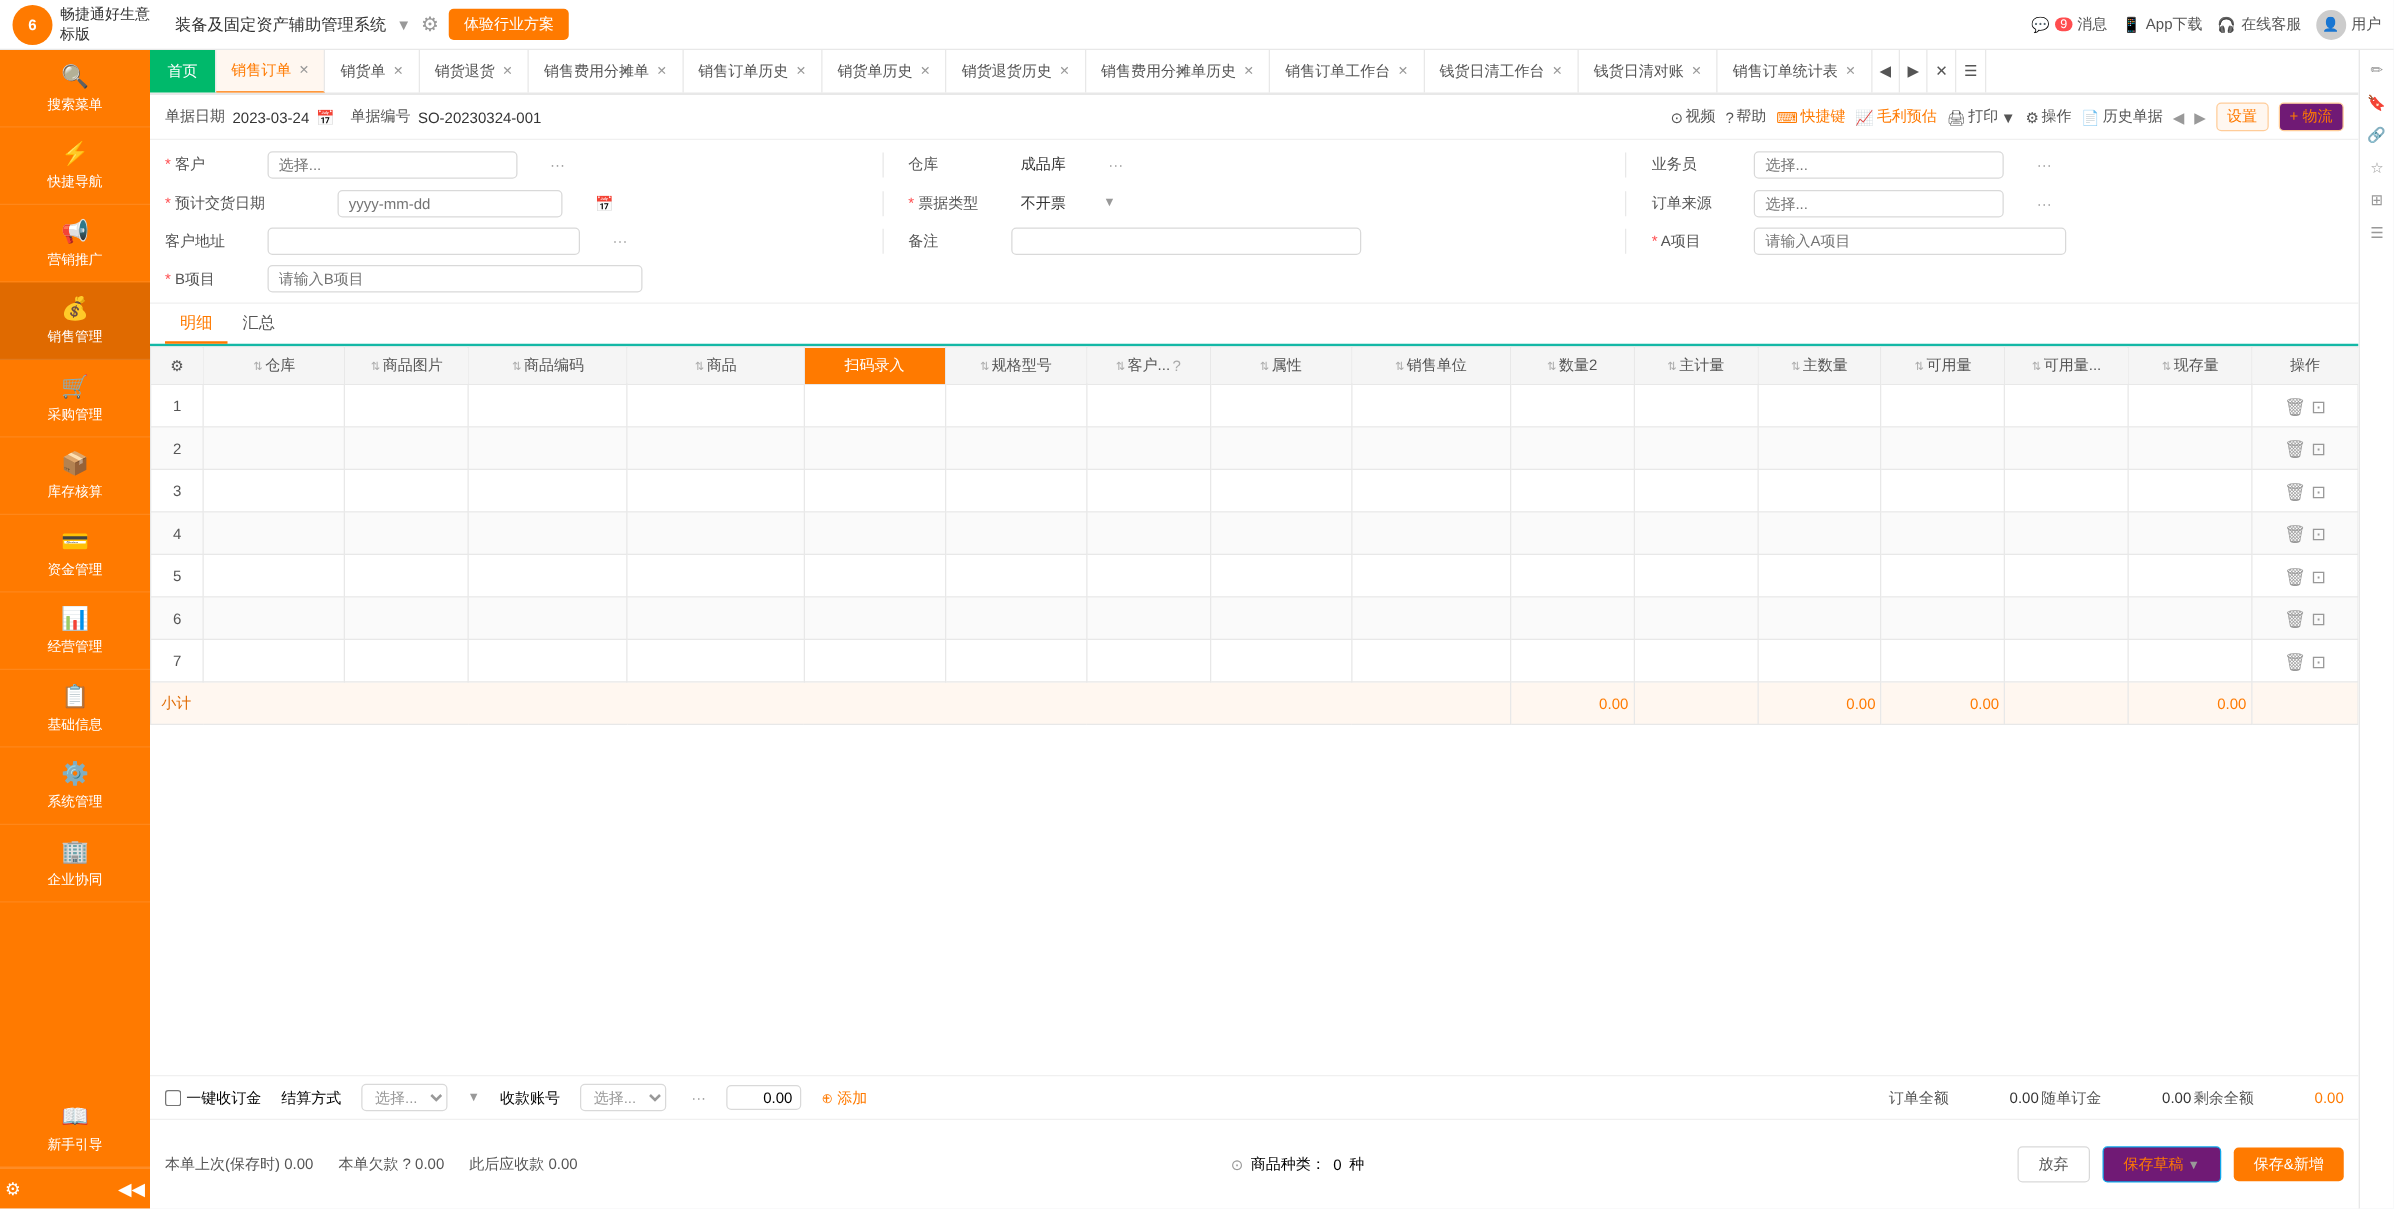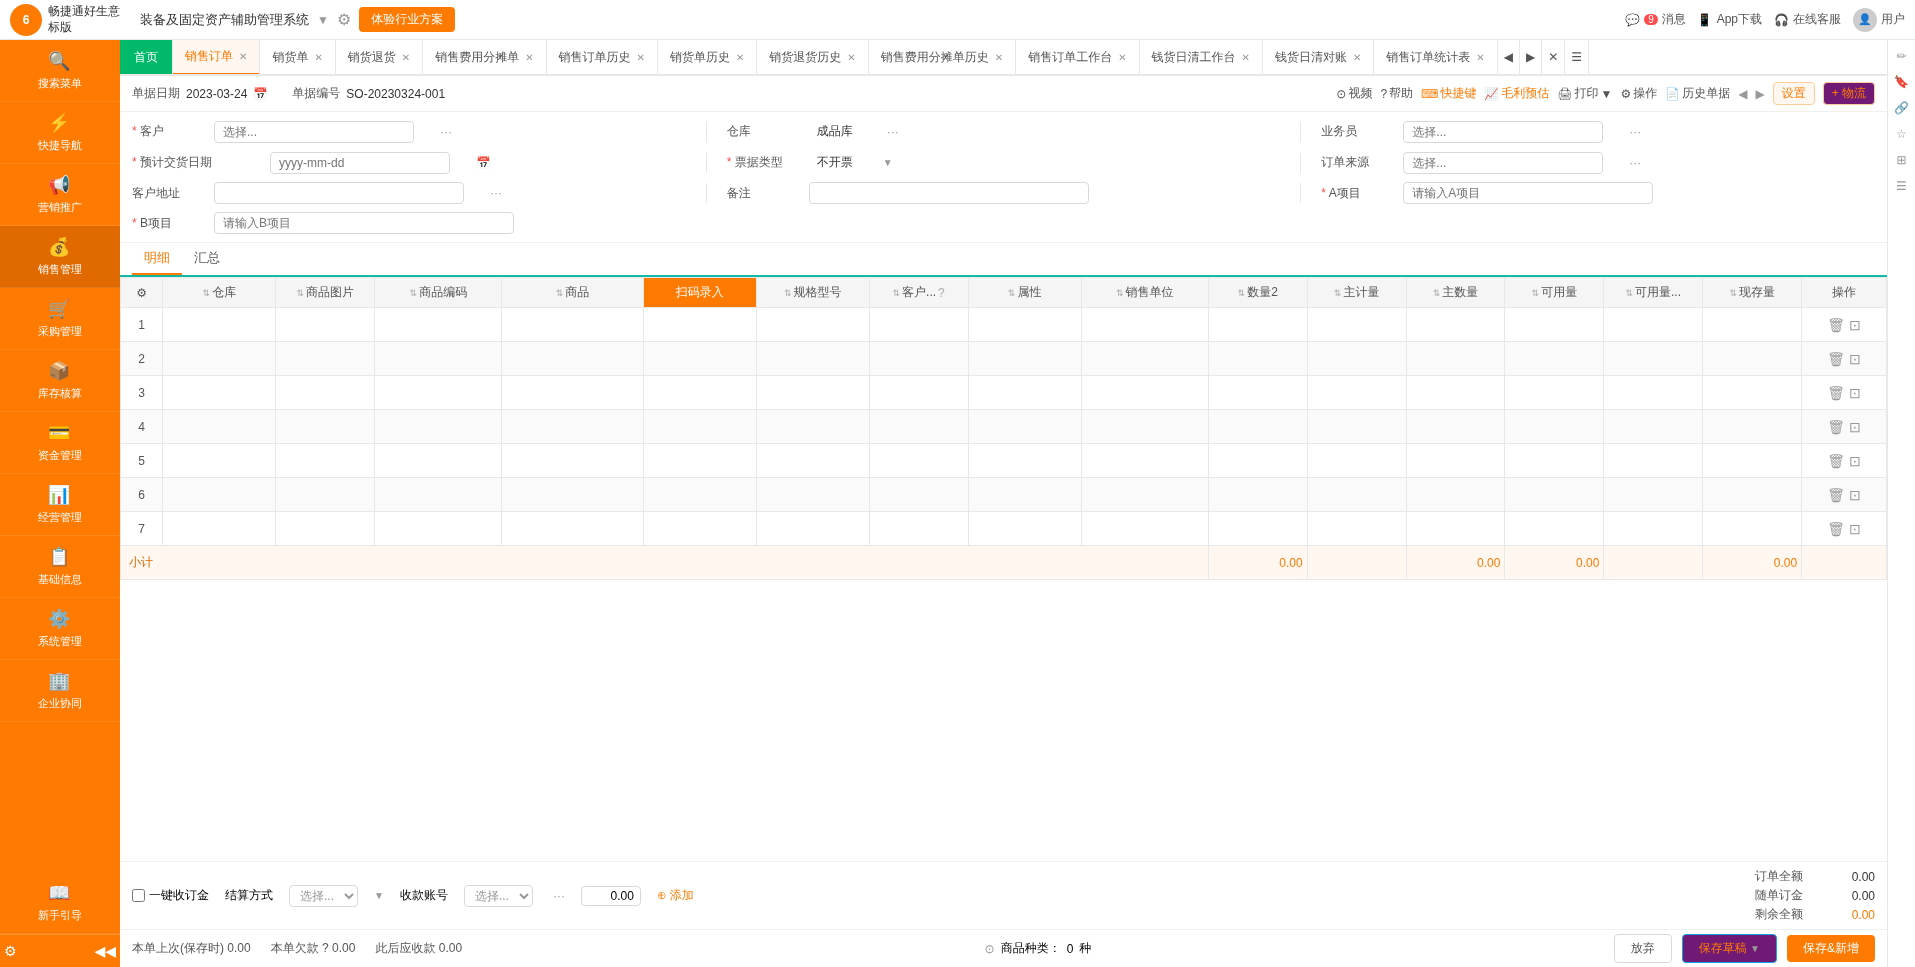--- a/index.html
+++ b/index.html
@@ -38,21 +38,21 @@
     .tab-item { padding: 0 12px; height: 36px; display: flex; align-items: center; gap: 4px; cursor: pointer; color: #555; border-right: 1px solid #e8e8e8; white-space: nowrap; font-size: 12px; flex-shrink: 0; }
     .tab-item.active { color: #ff7a00; background: #fff7f0; border-bottom: 2px solid #ff7a00; }
     .tab-item .tab-close { color: #999; font-size: 10px; margin-left: 2px; }
     .tab-home { background: #00b96b; color: #fff; padding: 0 14px; }
     .tab-nav-btn { padding: 0 6px; height: 36px; display: flex; align-items: center; color: #555; cursor: pointer; border-right: 1px solid #e8e8e8; }
 
     
     .page-content { flex: 1; overflow: hidden; display: flex; flex-direction: column; padding: 0; background: #fff; }
 
     
-    .form-header { padding: 6px 12px; border-bottom: 1px solid #f0f0f0; display: flex; align-items: center; gap: 24px; flex-shrink: 0; }
+    .form-header { padding: 6px 12px; border-bottom: 1px solid #f0f0f0; display: flex; align-items: center; gap: 12px; flex-shrink: 0; }
     .form-field { display: flex; align-items: center; gap: 6px; }
     .form-label { color: #555; }
     .form-value { color: #333; font-weight: 500; }
     .form-header-right { margin-left: auto; display: flex; align-items: center; gap: 8px; }
     .header-action-btn { color: #555; cursor: pointer; display: flex; align-items: center; gap: 2px; font-size: 12px; }
     .header-action-btn.orange { color: #ff7a00; }
     .settings-btn { background: #fff7f0; border: 1px solid #ffcc99; color: #ff7a00; border-radius: 4px; padding: 2px 8px; cursor: pointer; }
     .add-item-btn { background: #701a75; border: 1px solid #ffcc99; color: #ff7a00; border-radius: 4px; padding: 2px 8px; cursor: pointer; }
 
     
@@ -87,28 +87,28 @@
     .subtotal-row { background: #fff7f0; }
     .subtotal-row td { color: #ff7a00; font-weight: 500; border: 1px solid #e8e8e8; }
 
     
     .bottom-section { border-top: 1px solid #f0f0f0; padding: 6px 12px; display: flex; align-items: center; gap: 16px; flex-shrink: 0; }
     .checkbox-item { display: flex; align-items: center; gap: 4px; }
     .bottom-select { border: 1px solid #d9d9d9; border-radius: 4px; padding: 2px 6px; color: #999; background: #fff; }
     .amount-input { border: 1px solid #d9d9d9; border-radius: 4px; padding: 2px 6px; width: 60px; text-align: right; }
 
     
-    .summary-right { margin-left: auto; display: flex; flex-direction: column; align-items: flex-end; gap: 2px; }
+    .summary-right { margin-left: auto; display: flex; flex-direction: row; align-items: flex-end; gap: 2px; }
     .summary-row { display: flex; gap: 12px; align-items: center; }
     .summary-label { color: #555; }
     .summary-value { color: #333; font-weight: 500; min-width: 60px; text-align: right; }
     .summary-value.orange { color: #ff7a00; }
 
     
-    .page-footer { border-top: 1px solid #f0f0f0; padding: 4px 12px; display: flex; align-items: center; flex-shrink: 0; background: #fff; }
+    .page-footer { border-top: 1px solid #f0f0f0; padding: 21px 12px; display: flex; align-items: center; flex-shrink: 0; background: #fff; }
     .footer-info { display: flex; gap: 20px; align-items: center; }
     .footer-item { color: #555; }
     .footer-item span { font-weight: 500; }
     .footer-right { margin-left: auto; display: flex; align-items: center; gap: 10px; }
     .footer-center { flex: 1; display: flex; justify-content: center; align-items: center; gap: 6px; }
     .btn-default { border: 1px solid #d9d9d9; background: #fff; border-radius: 4px; padding: 5px 16px; cursor: pointer; color: #555; }
     .btn-primary { background: #ff7a00; color: #fff; border: none; border-radius: 4px; padding: 5px 16px; cursor: pointer; }
     .btn-save-draft { background: #701a75; border: 1px solid #0ea5e9; color: #ff7a00; border-radius: 4px; padding: 5px 16px; cursor: pointer; }
 
     

